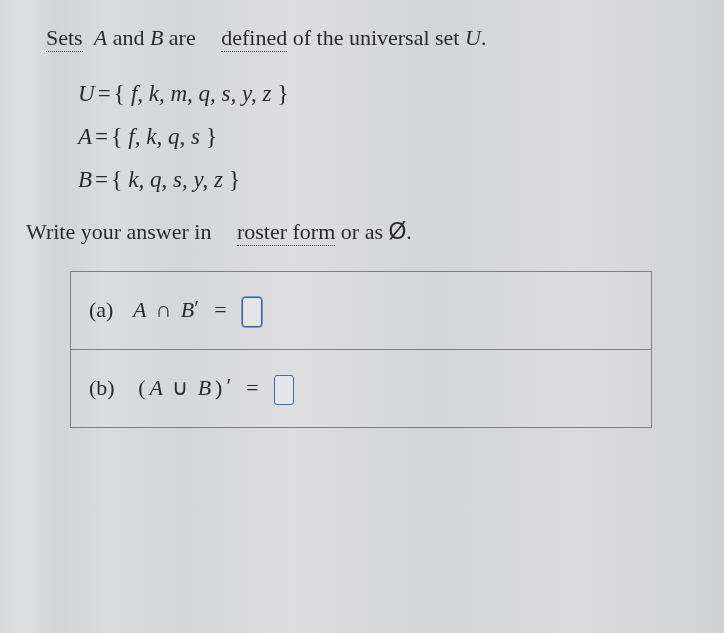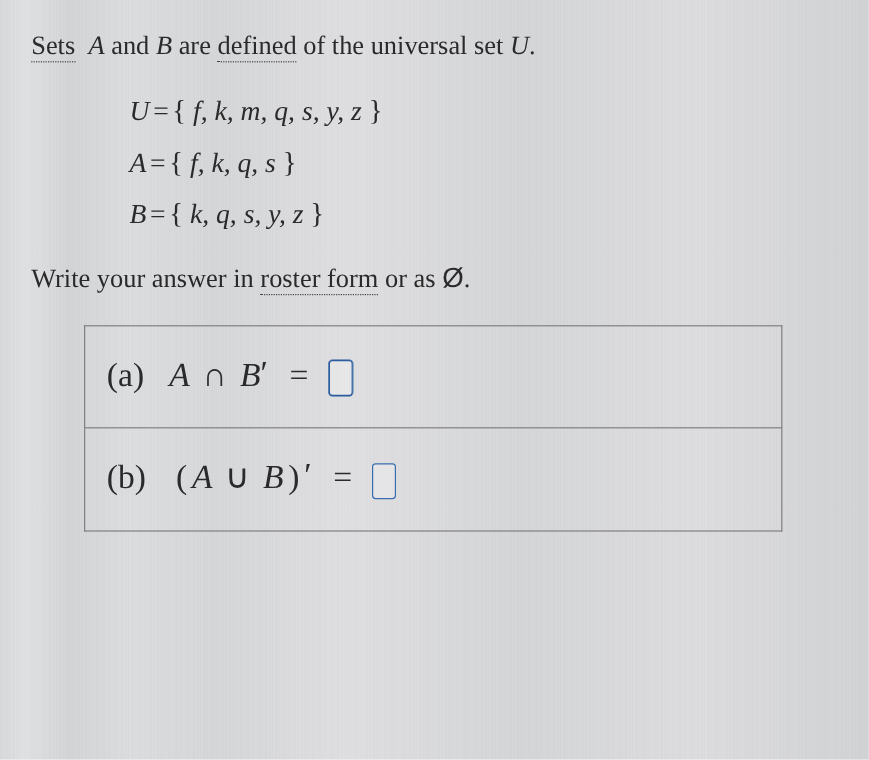--- a/index.html
+++ b/index.html
@@ -23,24 +23,25 @@
   }
   .wrap {
     position: relative;
     padding: 22px 26px 0 26px;
     font-size: 22px;
     line-height: 1.45;
   }
   .dotted {
     border-bottom: 1px dotted #444;
     padding-bottom: 1px;
+    margin-left: 20px;
   }
   .ital { font-style: italic; }
   .sets-block {
-    margin: 18px 0 14px 82px;
+    margin: 18px 0 14px 52px;
     font-style: italic;
     font-size: 23px;
     line-height: 1.8;
   }
   .sets-block .row { white-space: nowrap; }
   .eq { font-style: normal; margin: 0 3px; }
   .brace { font-style: normal; font-size: 24px; }
   .emptyset {
     font-style: normal;
     font-family: Arial, sans-serif;
@@ -51,21 +52,21 @@
   .answer-table {
     margin: 22px 0 0 44px;
     border: 1px solid #808082;
     width: 582px;
     border-collapse: collapse;
     background: rgba(255,255,255,0.04);
   }
   .answer-table td {
     border: 1px solid #808082;
     padding: 22px 18px;
-    font-size: 28px;
+    font-size: 22px;
     vertical-align: middle;
   }
   .part-label { font-style: normal; margin-right: 14px; }
   .math { font-style: italic; }
   .prime { font-style: normal; position: relative; top: -2px; }
   .op { font-style: normal; margin: 0 4px; }
   .input-box {
     display: inline-block;
     width: 20px;
     height: 30px;

